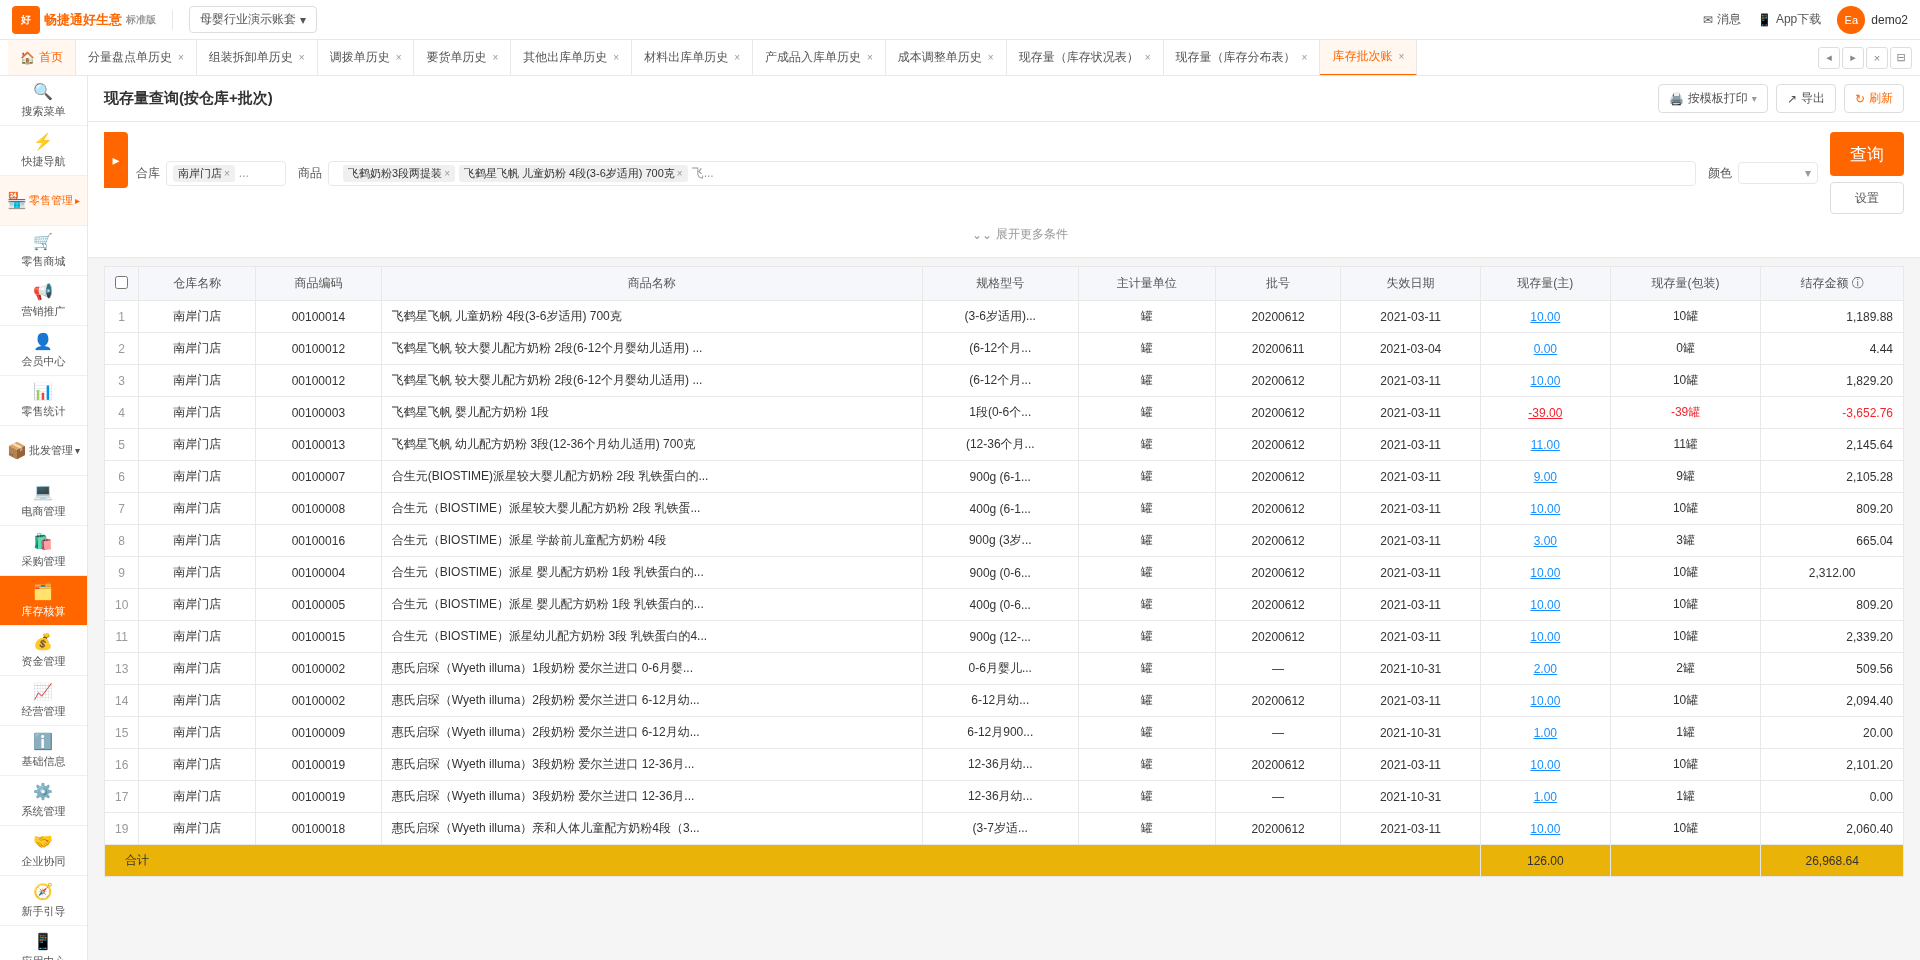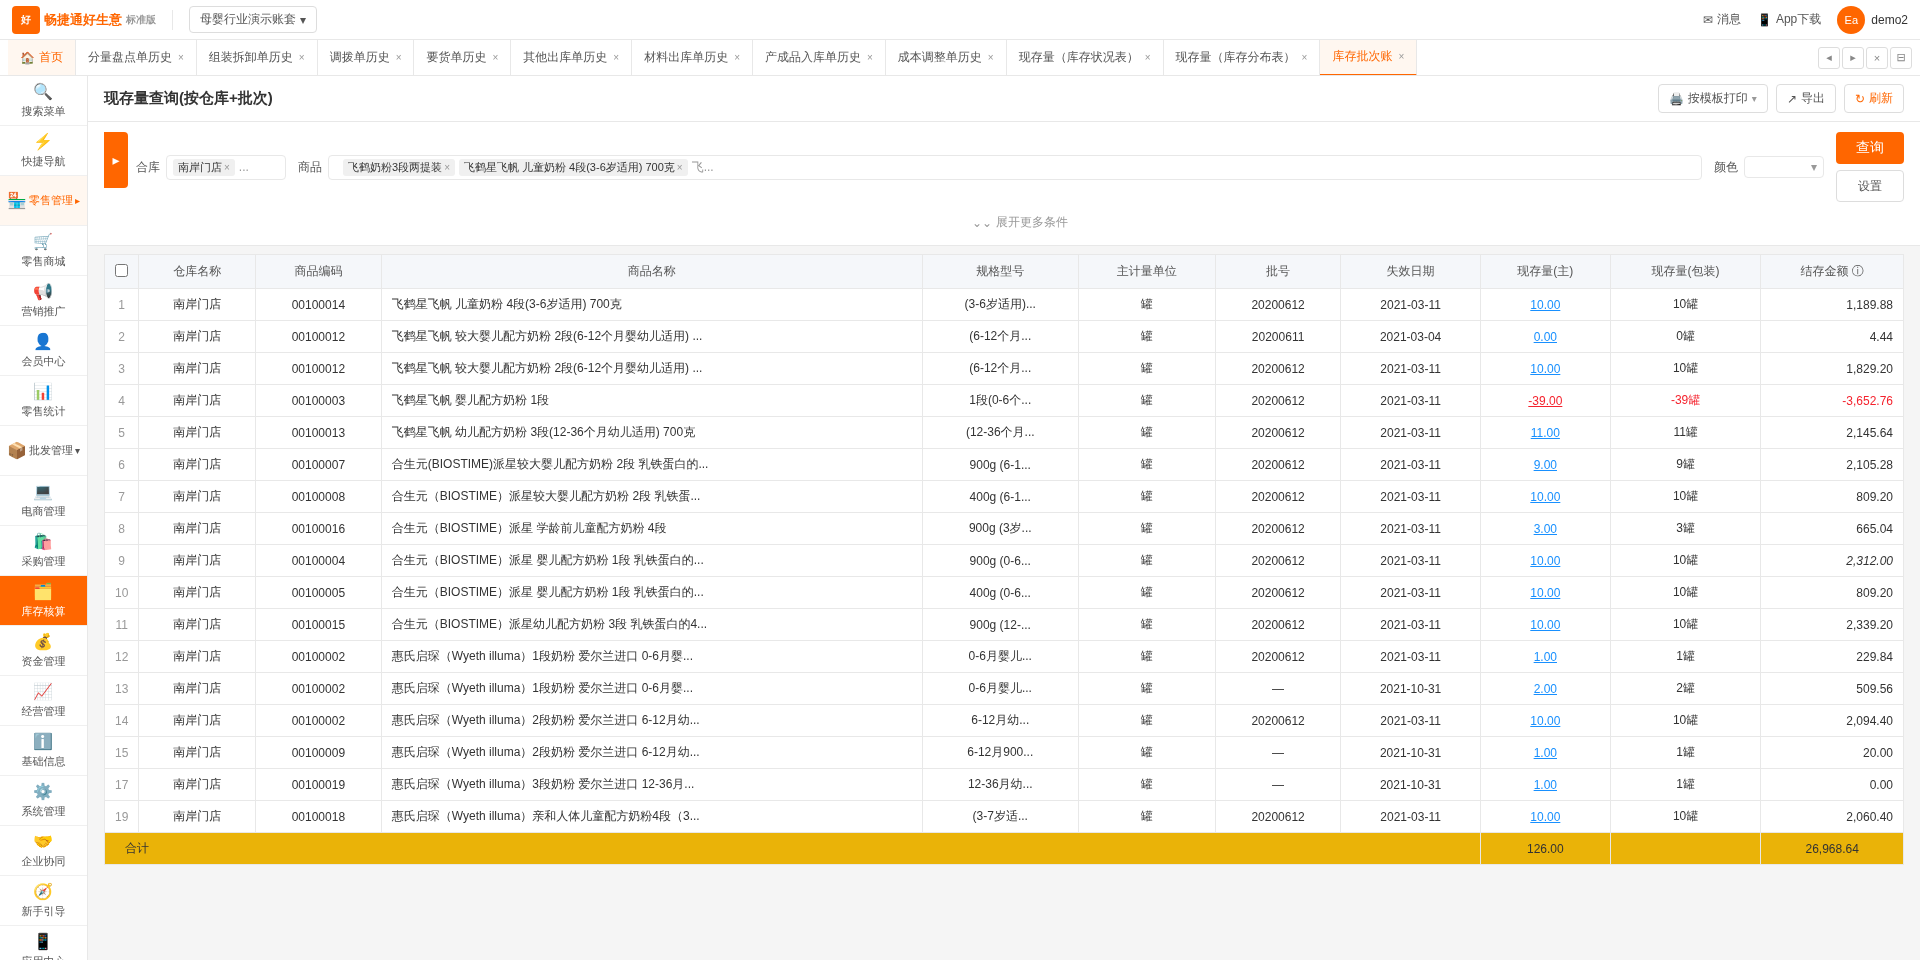--- a/index.html
+++ b/index.html
@@ -48,21 +48,21 @@
     
     .filter-area { background: #fff; padding: 10px 16px; border-bottom: 1px solid #e8e8e8; flex-shrink: 0; }
     .filter-group { display: flex; align-items: center; gap: 6px; }
     .filter-label { color: #555; font-size: 12px; white-space: nowrap; }
     .filter-tag-container { display: flex; align-items: center; gap: 4px; flex-wrap: wrap; min-width: 120px; border: 1px solid #e8e8e8; border-radius: 4px; padding: 3px 6px; background: #fff; }
     .filter-tag { display: flex; align-items: center; gap: 2px; background: #f0f0f0; border-radius: 3px; padding: 1px 5px; font-size: 11px; color: #333; }
     .filter-tag .tag-close { color: #999; cursor: pointer; font-size: 10px; }
     .filter-ellipsis { color: #999; font-size: 12px; cursor: pointer; }
     .filter-product-container { display: flex; align-items: center; gap: 4px; flex: 1; border: 1px solid #e8e8e8; border-radius: 4px; padding: 3px 14px; background: #fff; min-width: 300px; }
     .expand-more { display: flex; align-items: center; gap: 4px; color: #999; font-size: 12px; cursor: pointer; padding: 4px 8px; }
-    .btn-query { background: #ff6600; color: #fff; border: none; border-radius: 4px; padding: 6px 20px; cursor: pointer; font-size: 14px; height: 32px; }
+    .btn-query { background: #ff6600; color: #fff; border: none; border-radius: 4px; padding: 6px 20px; cursor: pointer; font-size: 17px; height: 44px; }
     .btn-settings { background: #fff; color: #555; border: 1px solid #ddd; border-radius: 4px; padding: 6px 20px; cursor: pointer; font-size: 12px; height: 32px; }
     .btn-orange-arrow { width: 24px; height: 56px; background: #ff6600; border-radius: 0 4px 4px 0; display: flex; align-items: center; justify-content: center; color: #fff; cursor: pointer; font-size: 14px; margin-right: 8px; flex-shrink: 0; }
     .color-filter { display: flex; align-items: center; gap: 4px; border: 1px solid #e8e8e8; border-radius: 4px; padding: 3px 6px; background: #fff; min-width: 80px; }
     .color-dropdown { margin-left: auto; cursor: pointer; color: #999; }
 
     
     .table-container { flex: 1; overflow: auto; padding: 8px 16px; }
     table { width: 100%; border-collapse: collapse; background: #fff; font-size: 12px; }
     thead tr { background: #f5f7fa; }
     th { padding: 8px 10px; text-align: center; color: #555; font-weight: normal; border: 1px solid #e8e8e8; white-space: nowrap; }
@@ -471,21 +471,21 @@
     </td>
     <td>南岸门店</td>
     <td>00100004</td>
     <td style="text-align:left;max-width:320px;overflow:hidden;text-overflow:ellipsis;">合生元（BIOSTIME）派星 婴儿配方奶粉 1段 乳铁蛋白的...</td>
     <td>900g (0-6...</td>
     <td>罐</td>
     <td>20200612</td>
     <td>2021-03-11</td>
     <td><span class="qty-link ">10.00</span></td>
     <td class="">10罐</td>
-    <td class="" style="text-align:right;font-style:italic;">2,312.00</td>
+    <td class="" style="text-align:center;">2,312.00</td>
   </tr>
             <tr>
     <td>
       <span class="row-num">10</span>
     </td>
     <td>南岸门店</td>
     <td>00100005</td>
     <td style="text-align:left;max-width:320px;overflow:hidden;text-overflow:ellipsis;">合生元（BIOSTIME）派星 婴儿配方奶粉 1段 乳铁蛋白的...</td>
     <td>400g (0-6...</td>
     <td>罐</td>
@@ -502,35 +502,20 @@
     <td>南岸门店</td>
     <td>00100015</td>
     <td style="text-align:left;max-width:320px;overflow:hidden;text-overflow:ellipsis;">合生元（BIOSTIME）派星幼儿配方奶粉 3段 乳铁蛋白的4...</td>
     <td>900g (12-...</td>
     <td>罐</td>
     <td>20200612</td>
     <td>2021-03-11</td>
     <td><span class="qty-link ">10.00</span></td>
     <td class="">10罐</td>
     <td class="" style="text-align:right;">2,339.20</td>
-  </tr>
-            <tr>
-    <td>
-      <span class="row-num">12</span>
-    </td>
-    <td>南岸门店</td>
-    <td>00100002</td>
-    <td style="text-align:left;max-width:320px;overflow:hidden;text-overflow:ellipsis;">惠氏启琛（Wyeth illuma）1段奶粉 爱尔兰进口 0-6月婴...</td>
-    <td>0-6月婴儿...</td>
-    <td>罐</td>
-    <td>20200612</td>
-    <td>2021-03-11</td>
-    <td><span class="qty-link ">1.00</span></td>
-    <td class="">1罐</td>
-    <td class="" style="text-align:right;">229.84</td>
   </tr>
             <tr>
     <td>
       <span class="row-num">13</span>
     </td>
     <td>南岸门店</td>
     <td>00100002</td>
     <td style="text-align:left;max-width:320px;overflow:hidden;text-overflow:ellipsis;">惠氏启琛（Wyeth illuma）1段奶粉 爱尔兰进口 0-6月婴...</td>
     <td>0-6月婴儿...</td>
     <td>罐</td>
@@ -562,20 +547,35 @@
     <td>南岸门店</td>
     <td>00100009</td>
     <td style="text-align:left;max-width:320px;overflow:hidden;text-overflow:ellipsis;">惠氏启琛（Wyeth illuma）2段奶粉 爱尔兰进口 6-12月幼...</td>
     <td>6-12月900...</td>
     <td>罐</td>
     <td>—</td>
     <td>2021-10-31</td>
     <td><span class="qty-link ">1.00</span></td>
     <td class="">1罐</td>
     <td class="" style="text-align:right;">20.00</td>
+  </tr>
+            <tr>
+    <td>
+      <span class="row-num">16</span>
+    </td>
+    <td>南岸门店</td>
+    <td>00100019</td>
+    <td style="text-align:left;max-width:320px;overflow:hidden;text-overflow:ellipsis;">惠氏启琛（Wyeth illuma）3段奶粉 爱尔兰进口 12-36月...</td>
+    <td>12-36月幼...</td>
+    <td>罐</td>
+    <td>20200612</td>
+    <td>2021-03-11</td>
+    <td><span class="qty-link ">10.00</span></td>
+    <td class="">10罐</td>
+    <td class="" style="text-align:right;">2,101.20</td>
   </tr>
             <tr>
     <td>
       <span class="row-num">17</span>
     </td>
     <td>南岸门店</td>
     <td>00100019</td>
     <td style="text-align:left;max-width:320px;overflow:hidden;text-overflow:ellipsis;">惠氏启琛（Wyeth illuma）3段奶粉 爱尔兰进口 12-36月...</td>
     <td>12-36月幼...</td>
     <td>罐</td>

